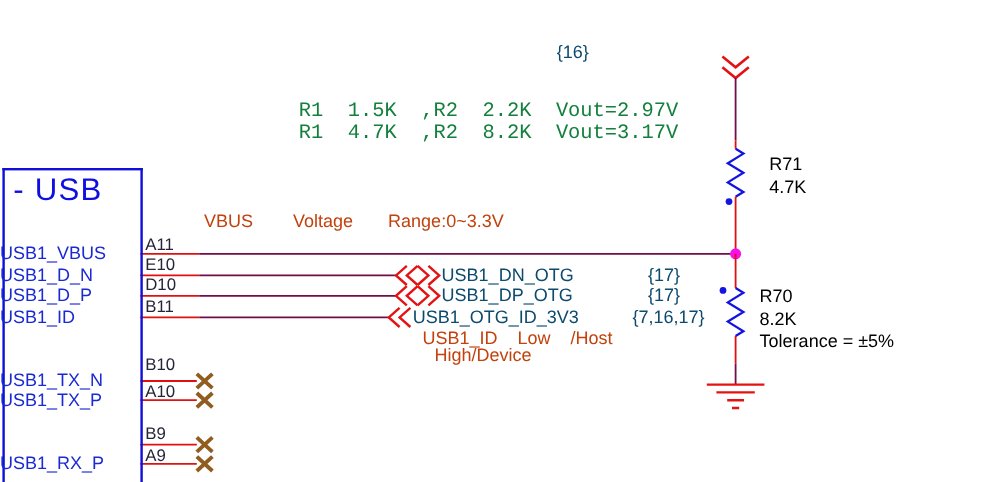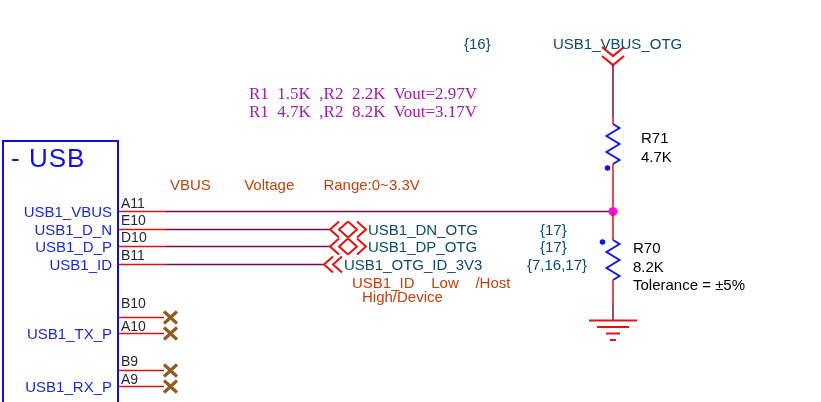--- a/index.html
+++ b/index.html
@@ -3,24 +3,24 @@
 <meta charset="utf-8">
 <style>
   html,body{margin:0;padding:0;background:#ffffff;}
   #canvas{
     position:relative;width:821px;height:402px;background:#ffffff;overflow:hidden;
     font-family:"Liberation Sans",sans-serif;
   }
   .abs{position:absolute;white-space:nowrap;}
   .pre{white-space:pre;}
   .pinnum{color:#25253a;font-size:14px;line-height:14px;}
-  .signal{color:#1a2ad2;font-size:15px;line-height:15px;text-align:right;width:112px;left:0;}
+  .signal{color:#1a2ad2;font-size:15px;line-height:15px;text-align:left;width:112px;left:0;}
   .netlabel{font-size:15px;line-height:15px;color:#0c4a6e;}
   .comp{font-size:15px;line-height:15px;color:#000000;}
-  .note-mono{font-family:Liberation Serif, serif;font-size:17px;line-height:17px;color:#a21caf;}
+  .note-mono{font-family:Liberation Mono, monospace;font-size:17px;line-height:17px;color:#15803d;}
   .green-note{font-size:15px;line-height:15px;color:#c2410c;}
   #part-box{
     position:absolute;left:2px;top:140px;width:113px;height:262px;
     border:2px solid #0f0fd8;border-bottom:none;
   }
   #part-title{left:11px;top:144px;font-size:26px;line-height:28px;font-weight:normal;color:#0f0fe0;letter-spacing:1px;}
   svg{position:absolute;left:0;top:0;}
 </style>
 </head>
 <body>
@@ -119,34 +119,34 @@
     </g>
   </svg>
 
   <div id="part-box"></div>
   <div class="abs" id="part-title">- USB</div>
 
   <div class="abs signal" style="top:204px">USB1_VBUS</div>
   <div class="abs signal" style="top:222px">USB1_D_N</div>
   <div class="abs signal" style="top:239px">USB1_D_P</div>
   <div class="abs signal" style="top:257px">USB1_ID</div>
+  <div class="abs signal" style="top:310px">USB1_TX_N</div>
   <div class="abs signal" style="top:326px">USB1_TX_P</div>
   <div class="abs signal" style="top:379px">USB1_RX_P</div>
 
   <div class="abs pinnum" style="left:121px;top:196px">A11</div>
   <div class="abs pinnum" style="left:121px;top:213px">E10</div>
   <div class="abs pinnum" style="left:121px;top:230px">D10</div>
   <div class="abs pinnum" style="left:121px;top:248px">B11</div>
   <div class="abs pinnum" style="left:121px;top:296px">B10</div>
   <div class="abs pinnum" style="left:121px;top:319px">A10</div>
   <div class="abs pinnum" style="left:121px;top:354px">B9</div>
   <div class="abs pinnum" style="left:121px;top:372px">A9</div>
 
   <div class="abs netlabel" style="left:464px;top:36px">{16}</div>
-  <div class="abs netlabel" style="left:553px;top:36px">USB1_VBUS_OTG</div>
 
   <div class="abs note-mono pre" style="left:249px;top:85px">R1  1.5K  ,R2  2.2K  Vout=2.97V</div>
   <div class="abs note-mono pre" style="left:249px;top:103px">R1  4.7K  ,R2  8.2K  Vout=3.17V</div>
 
   <div class="abs green-note pre" style="left:170px;top:177px">VBUS        Voltage       Range:0~3.3V</div>
   <div class="abs green-note pre" style="left:352px;top:275px">USB1_ID    Low    /Host</div>
   <div class="abs green-note pre" style="left:362px;top:289px">High/Device</div>
 
   <div class="abs netlabel" style="left:368px;top:222px">USB1_DN_OTG</div>
   <div class="abs netlabel" style="left:368px;top:239px">USB1_DP_OTG</div>

